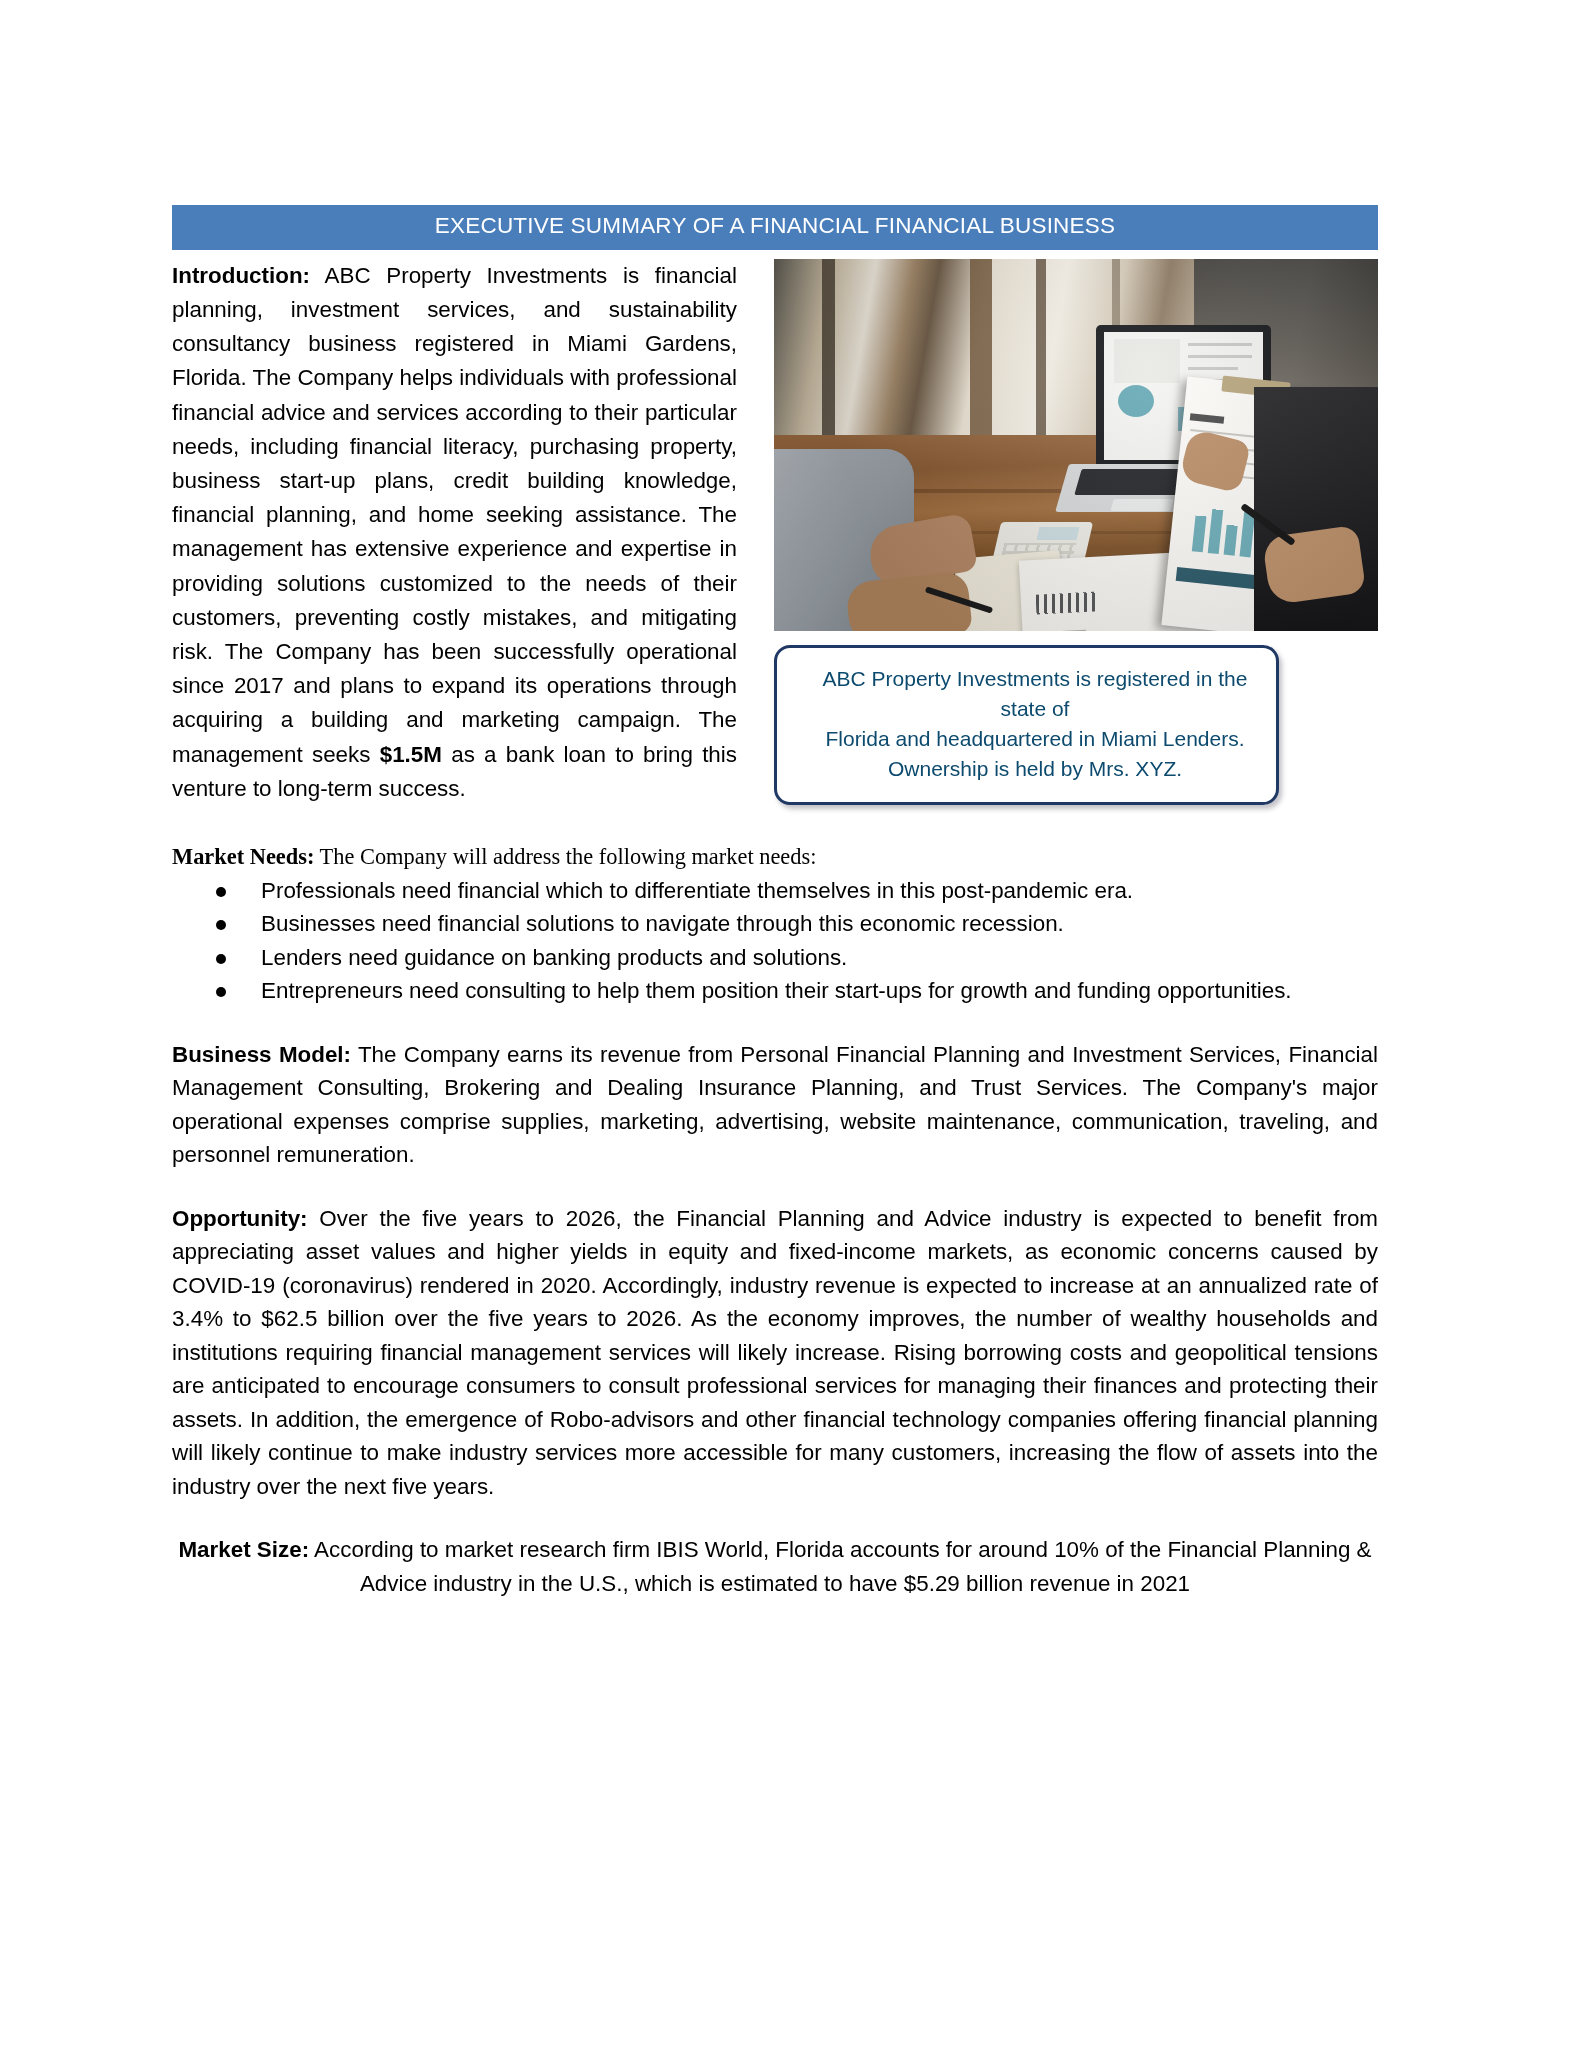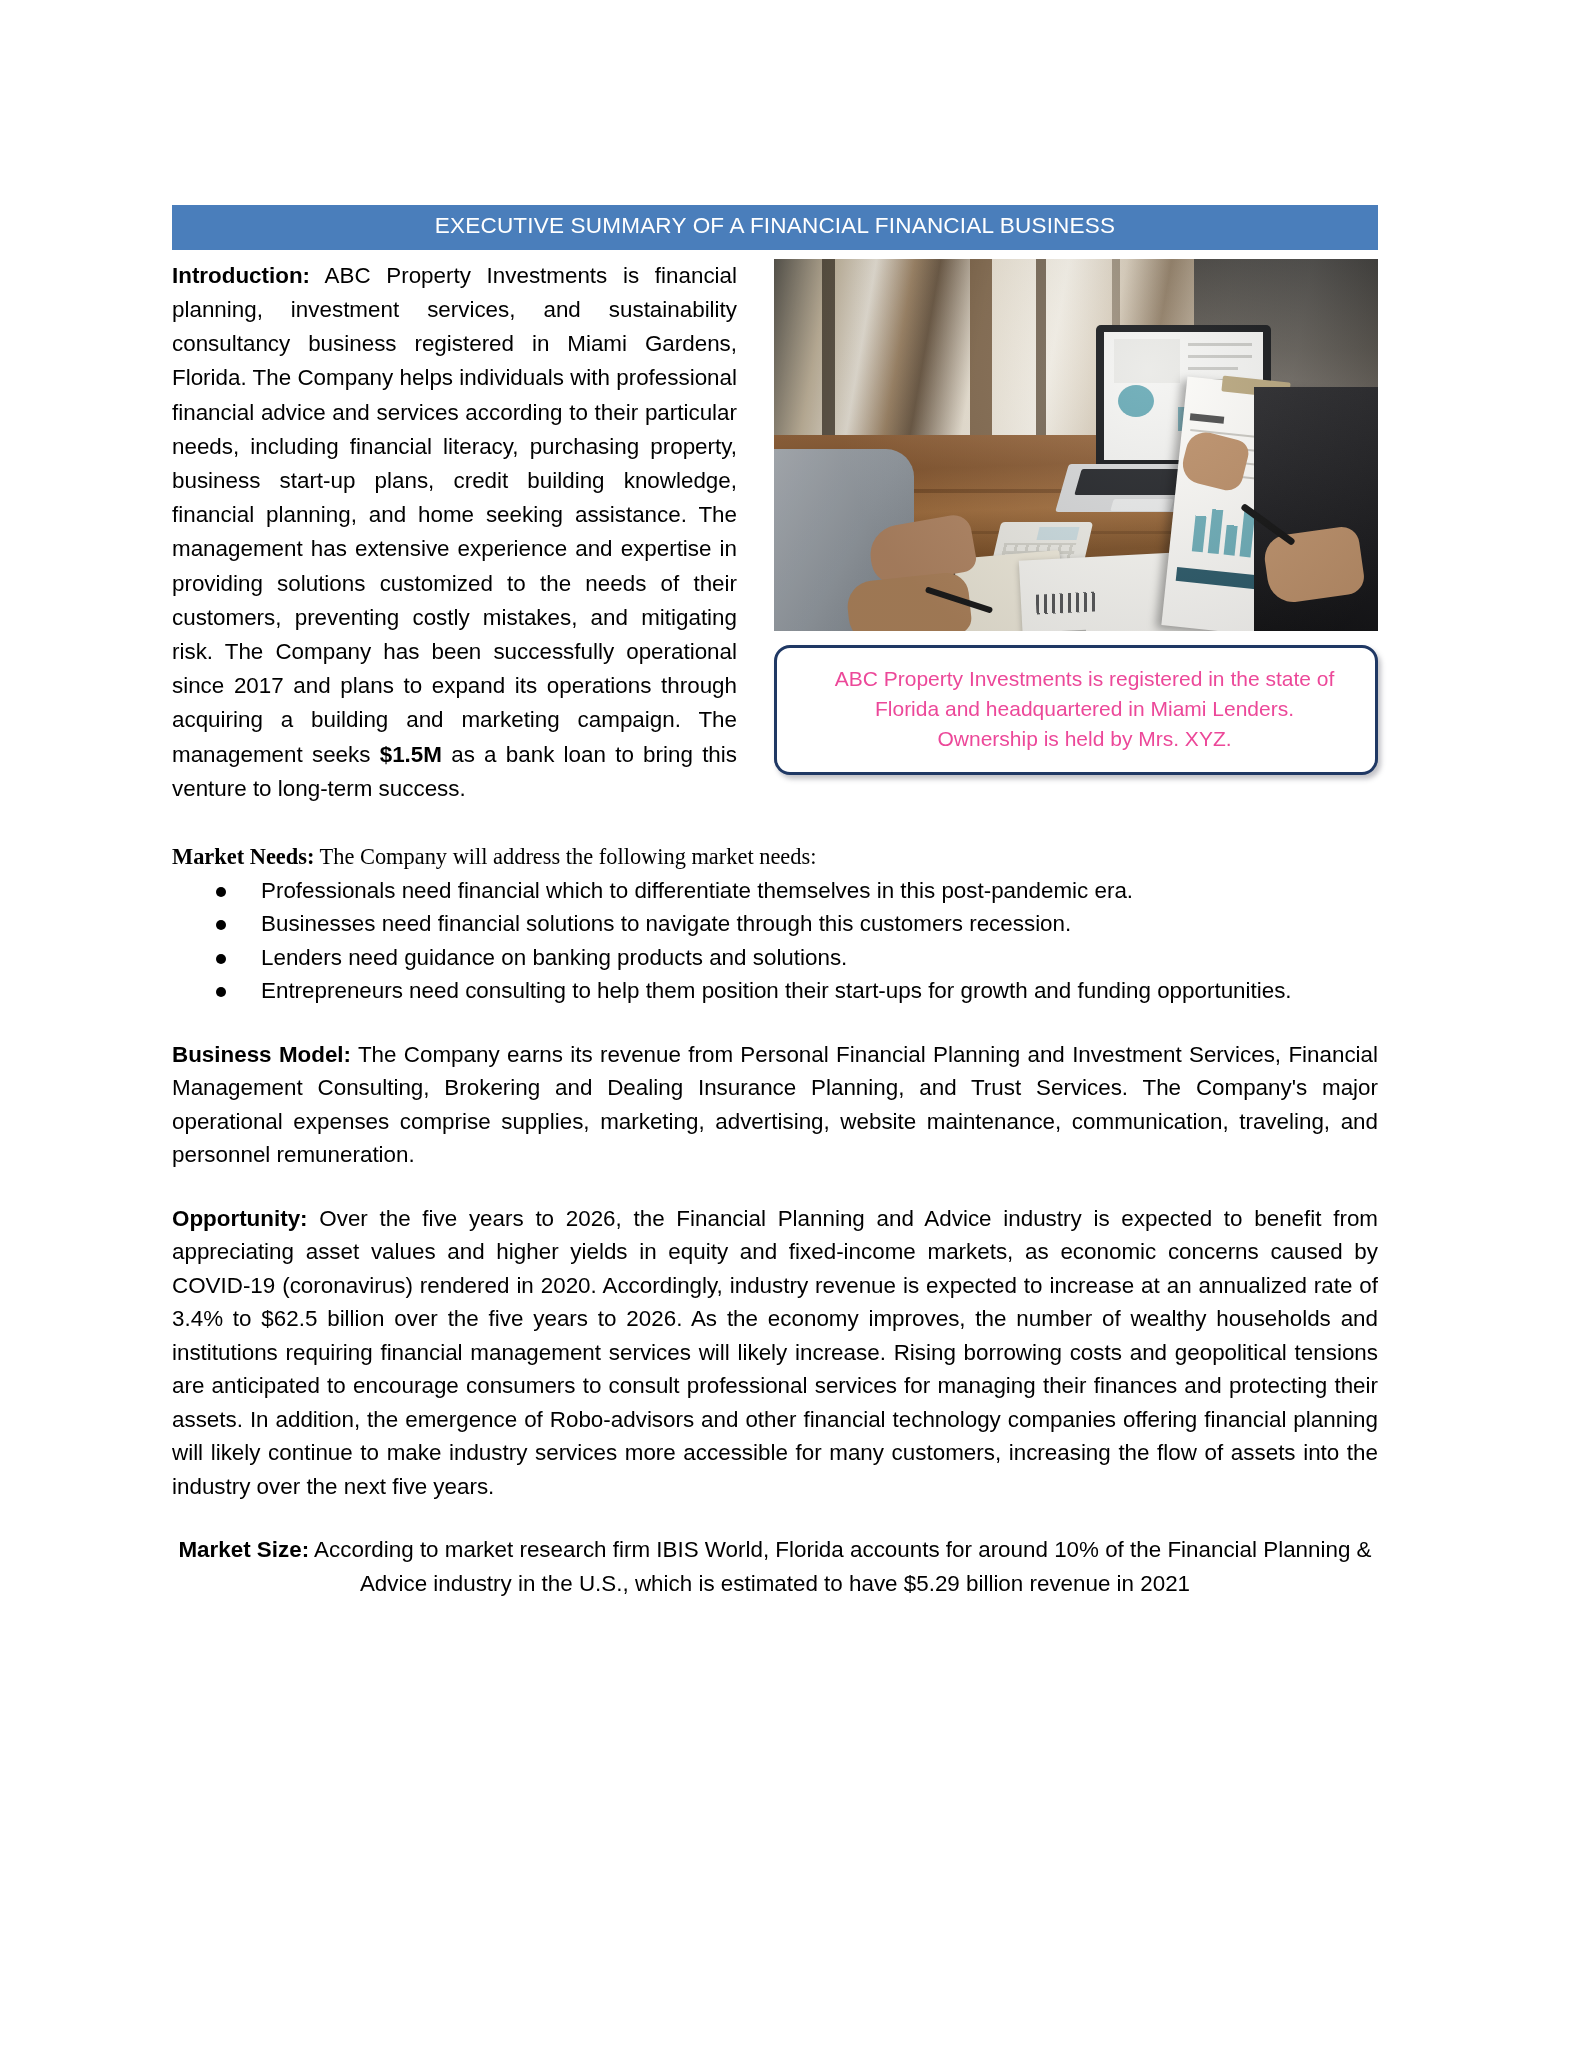--- a/index.html
+++ b/index.html
@@ -185,30 +185,30 @@
   .hand-r2 { left: 492px; top: 272px; width: 96px; height: 68px; background: #c1946d;
      border-radius: 24px 18px 18px 26px; transform: rotate(-8deg); }
   .pen-r { left: 462px; top: 262px; width: 64px; height: 7px; background: #131313;
      transform: rotate(36deg); border-radius: 4px; }
   .photo-shade { left:0; top:0; width:604px; height:372px;
      background: radial-gradient(circle at 62% 30%, rgba(255,255,255,.10), rgba(0,0,0,.12) 70%); }
 
   
   .callout {
     margin-top: 14px;
-    width: 604px;
+    width: 505px;
     box-sizing: border-box;
     border: 3px solid #1f3864;
     border-radius: 16px;
     background: #ffffff;
     padding: 16px 5px 18px 22px;
     text-align: center;
     font-size: 21px;
     line-height: 30px;
-    color: #ec4899;
+    color: #0c4a6e;
     box-shadow: 3px 4px 5px rgba(120,120,130,.45);
   }
   .callout .cl-line { display: block; }
 
   
   .section {
     margin-top: 30px;
     font-size: 22.4px;
     line-height: 33.5px;
     text-align: justify;
@@ -326,21 +326,21 @@
           <span class="cl-line">Florida and headquartered in Miami Lenders.</span>
           <span class="cl-line">Ownership is held by Mrs. XYZ.</span>
         </div>
 
       </div>
     </div>
 
     <div class="section lead-in"><b>Market Needs:</b><span> The Company will address the following market needs:</span></div>
     <ul class="needs">
       <li><span class="bullet"></span><span>Professionals need financial which to differentiate themselves in this post-pandemic era.</span></li>
-      <li><span class="bullet"></span><span>Businesses need financial solutions to navigate through this customers recession.</span></li>
+      <li><span class="bullet"></span><span>Businesses need financial solutions to navigate through this economic recession.</span></li>
       <li><span class="bullet"></span><span>Lenders need guidance on banking products and solutions.</span></li>
       <li><span class="bullet"></span><span>Entrepreneurs need consulting to help them position their start-ups for growth and funding opportunities.</span></li>
     </ul>
 
     <div class="section"><b>Business Model:</b><span> The Company earns its revenue from Personal Financial Planning and Investment Services, Financial Management Consulting, Brokering and Dealing Insurance Planning, and Trust Services. The Company's major operational expenses comprise supplies, marketing, advertising, website maintenance, communication, traveling, and personnel remuneration.</span></div>
 
     <div class="section"><b>Opportunity:</b><span> Over the five years to 2026, the Financial Planning and Advice industry is expected to benefit from appreciating asset values and higher yields in equity and fixed-income markets, as economic concerns caused by COVID-19 (coronavirus) rendered in 2020. Accordingly, industry revenue is expected to increase at an annualized rate of 3.4% to $62.5 billion over the five years to 2026. As the economy improves, the number of wealthy households and institutions requiring financial management services will likely increase. Rising borrowing costs and geopolitical tensions are anticipated to encourage consumers to consult professional services for managing their finances and protecting their assets. In addition, the emergence of Robo-advisors and other financial technology companies offering financial planning will likely continue to make industry services more accessible for many customers, increasing the flow of assets into the industry over the next five years.</span></div>
 
     <div class="section nowrap-end"><b>Market Size:</b><span> According to market research firm IBIS World, Florida accounts for around 10% of the Financial Planning &amp; Advice industry in the U.S., which is estimated to have $5.29 billion revenue in 2021</span></div>
 

